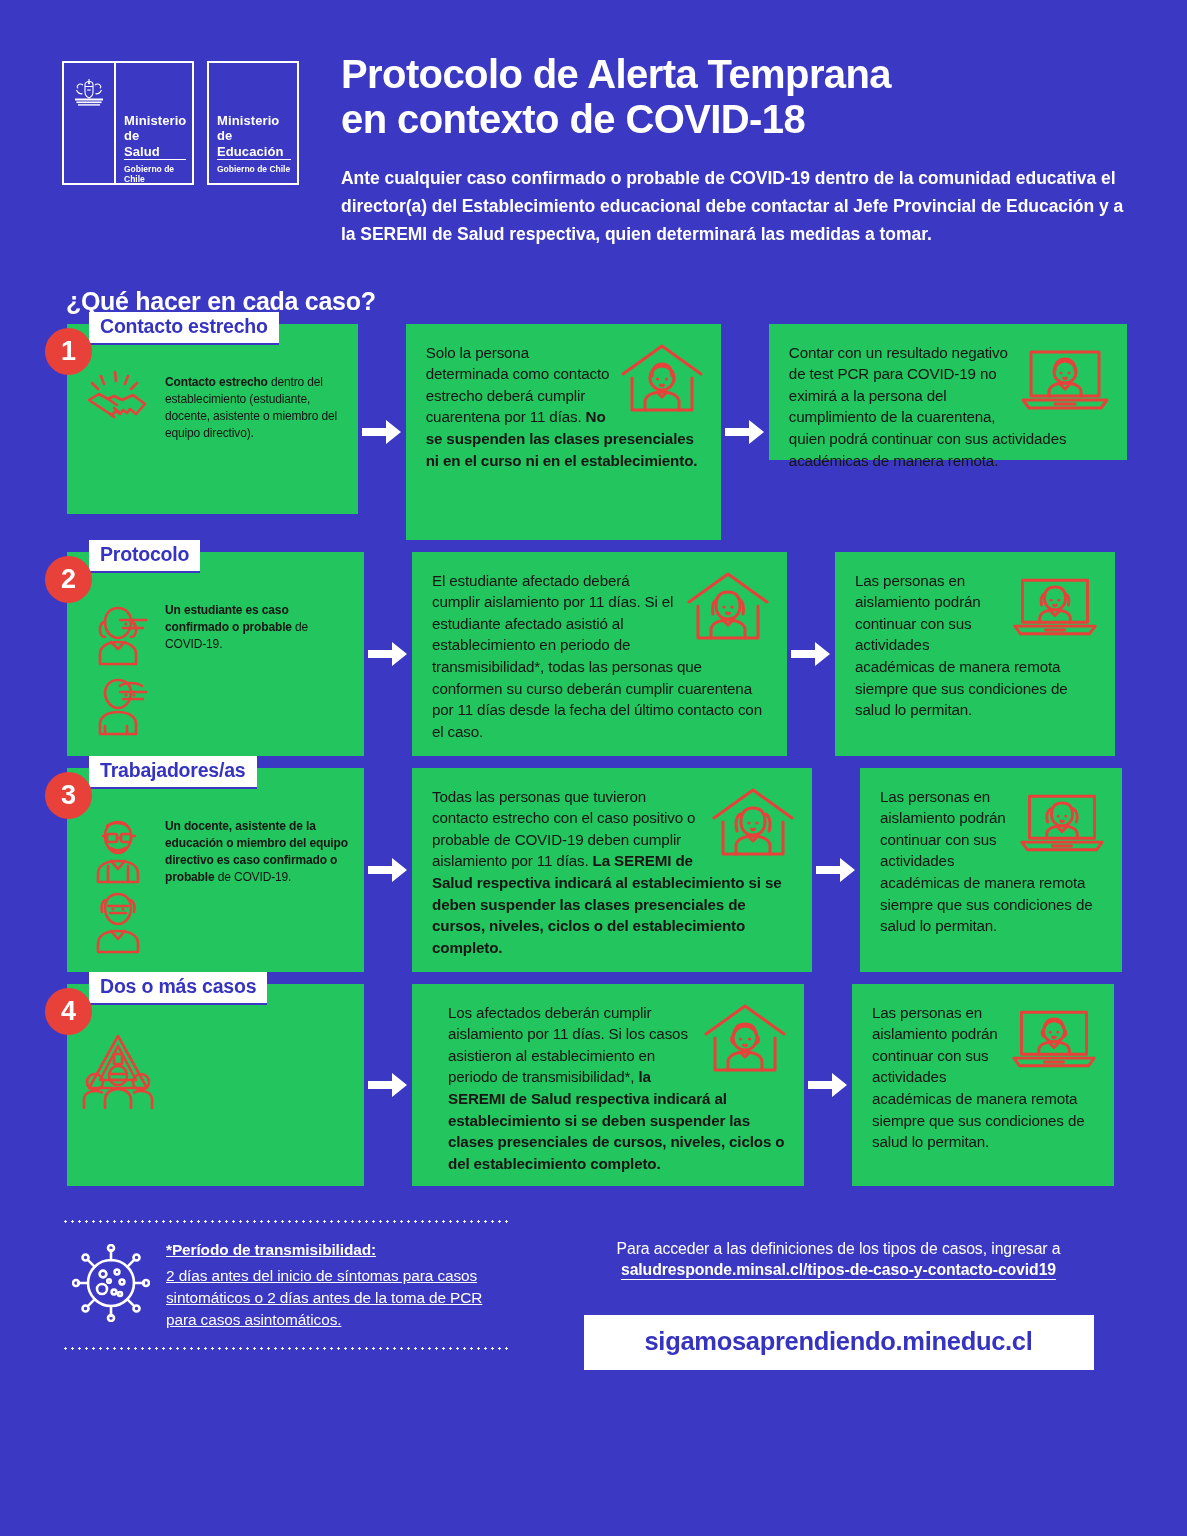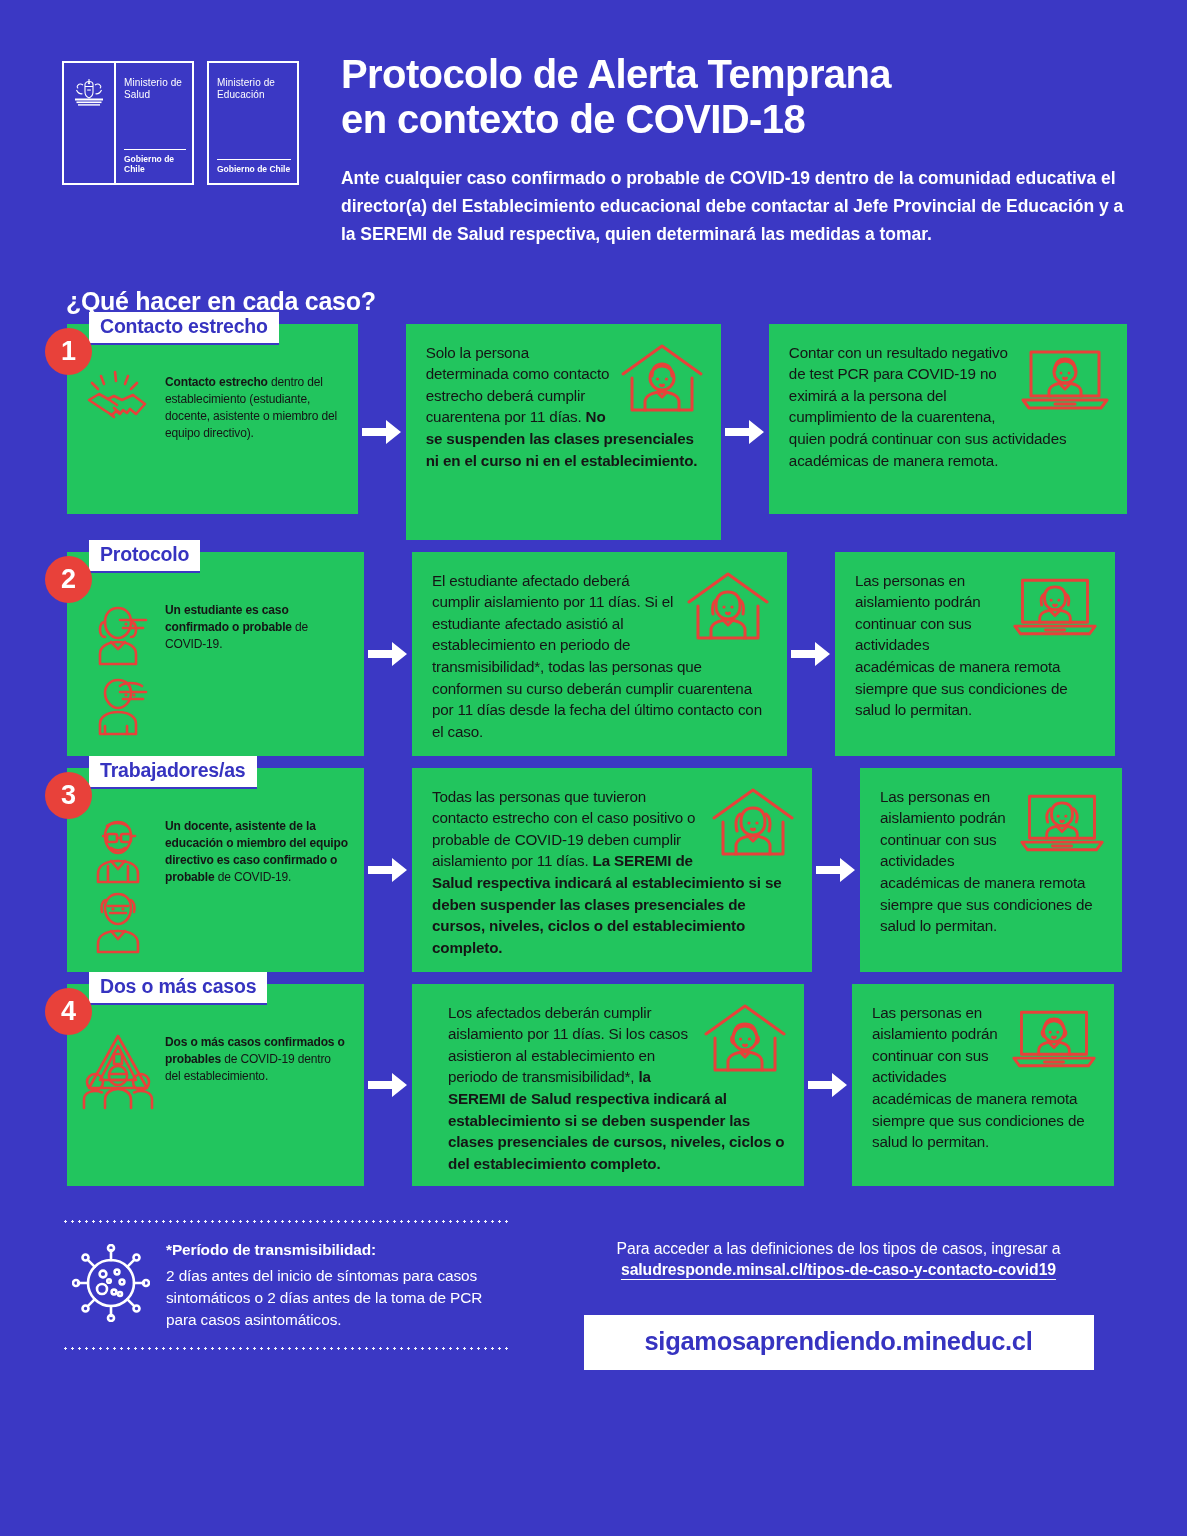--- a/index.html
+++ b/index.html
@@ -30,21 +30,21 @@
     justify-content: center;
     padding-top: 14px;
   }
   .logo-text-cell {
     width: 76px;
     display: flex;
     flex-direction: column;
     justify-content: space-between;
     padding: 14px 6px 9px 8px;
   }
-  .logo-min { font-size: 10px; font-weight: normal; line-height: 1.18; letter-spacing: .1px; }
+  .logo-min { font-size: 13px; font-weight: bold; line-height: 1.18; letter-spacing: .1px; margin-top: 36px; }
   .logo-gob { font-size: 8.5px; font-weight: bold; border-top: 1.5px solid #ffffff; padding-top: 4px; }
   .logo-block.edu .logo-text-cell { width: 88px; }
 
   .header-text { padding-left: 42px; flex: 1; }
   .title {
     font-size: 40px;
     font-weight: bold;
     line-height: 1.12;
     letter-spacing: -0.6px;
   }
@@ -140,26 +140,26 @@
   .r1 .card2 { width: 322px; }
   .r1 .card3 { width: 366px; }
   .r2 .card2 { width: 375px; }
   .r2 .card3 { width: 280px; }
   .r3 .card2 { width: 400px; }
   .r3 .card3 { width: 262px; }
   .r4 .card2 { width: 392px; padding-left: 36px; }
   .r4 .card3 { width: 262px; }
 
   .r1 .card2 { height: 216px; }
-  .r1 .card3 { height: 190px; }
+  .r1 .card3 { height: 136px; }
   .r1 .card1 { height: 190px; }
 
   
   .footer { display: flex; padding: 22px 52px 0 62px; gap: 30px; }
-  .foot-left { width: 450px; }
+  .foot-left { width: 450px; text-decoration: underline; }
   .dotline {
     height: 3px;
     background-image: radial-gradient(circle, #ffffff 1.1px, transparent 1.2px);
     background-size: 7px 3px;
     background-repeat: repeat-x;
     opacity: .95;
   }
   .foot-left-body { display: flex; gap: 16px; align-items: center; padding: 16px 0 16px 10px; }
   .foot-note { font-size: 15.4px; line-height: 1.42; letter-spacing: -0.1px; }
   .foot-note .b { font-weight: bold; display: block; margin-bottom: 4px; }
@@ -498,23 +498,20 @@
               <path d="M28 46c0-6 4-10 9-10s9 4 9 10c0 5-4 9-9 9s-9-4-9-9z"></path>
               <path d="M29 44h16M31 50h12"></path>
               <path d="M24 78v-8c0-7 6-11 13-11s13 4 13 11v8"></path>
               <circle cx="14" cy="52" r="8"></circle>
               <path d="M3 78v-8c0-6 5-9 11-9 3 0 5 .5 7 1.5"></path>
               <circle cx="60" cy="52" r="8"></circle>
               <path d="M71 78v-8c0-6-5-9-11-9-3 0-5 .5-7 1.5"></path>
             </g>
           </svg>
         </div>
-        <div class="card1-text">
-          <b>Dos o más casos confirmados o probables</b><span> de COVID-19 dentro del establecimiento.</span>
-        </div>
       </div>
     </div>
 
     <div class="arrow">
       <svg width="40" height="26" viewBox="0 0 40 26">
           <path d="M0 9h24V1l15 12-15 12v-8H0z" fill="#ffffff"></path>
         </svg>
     </div>
 
     <div class="card card2">

